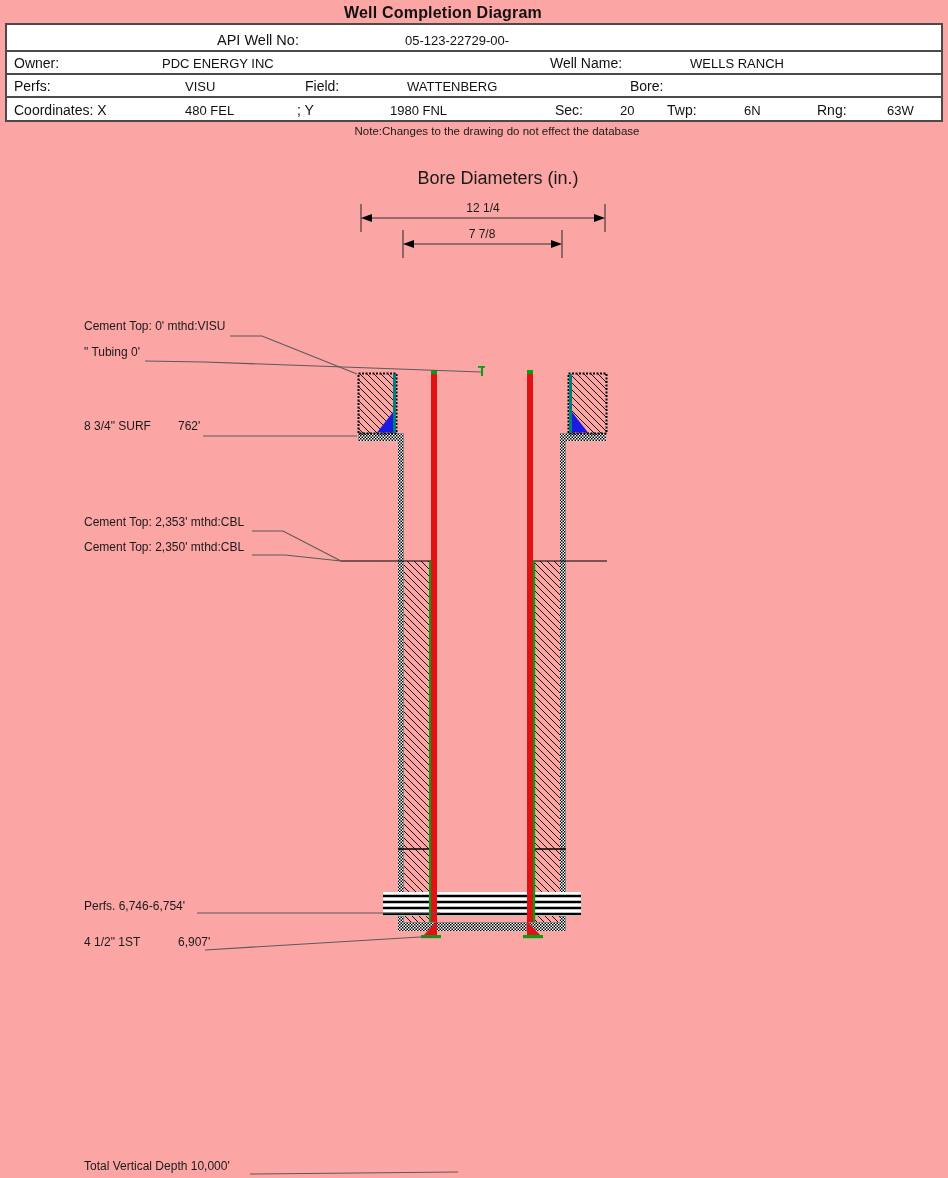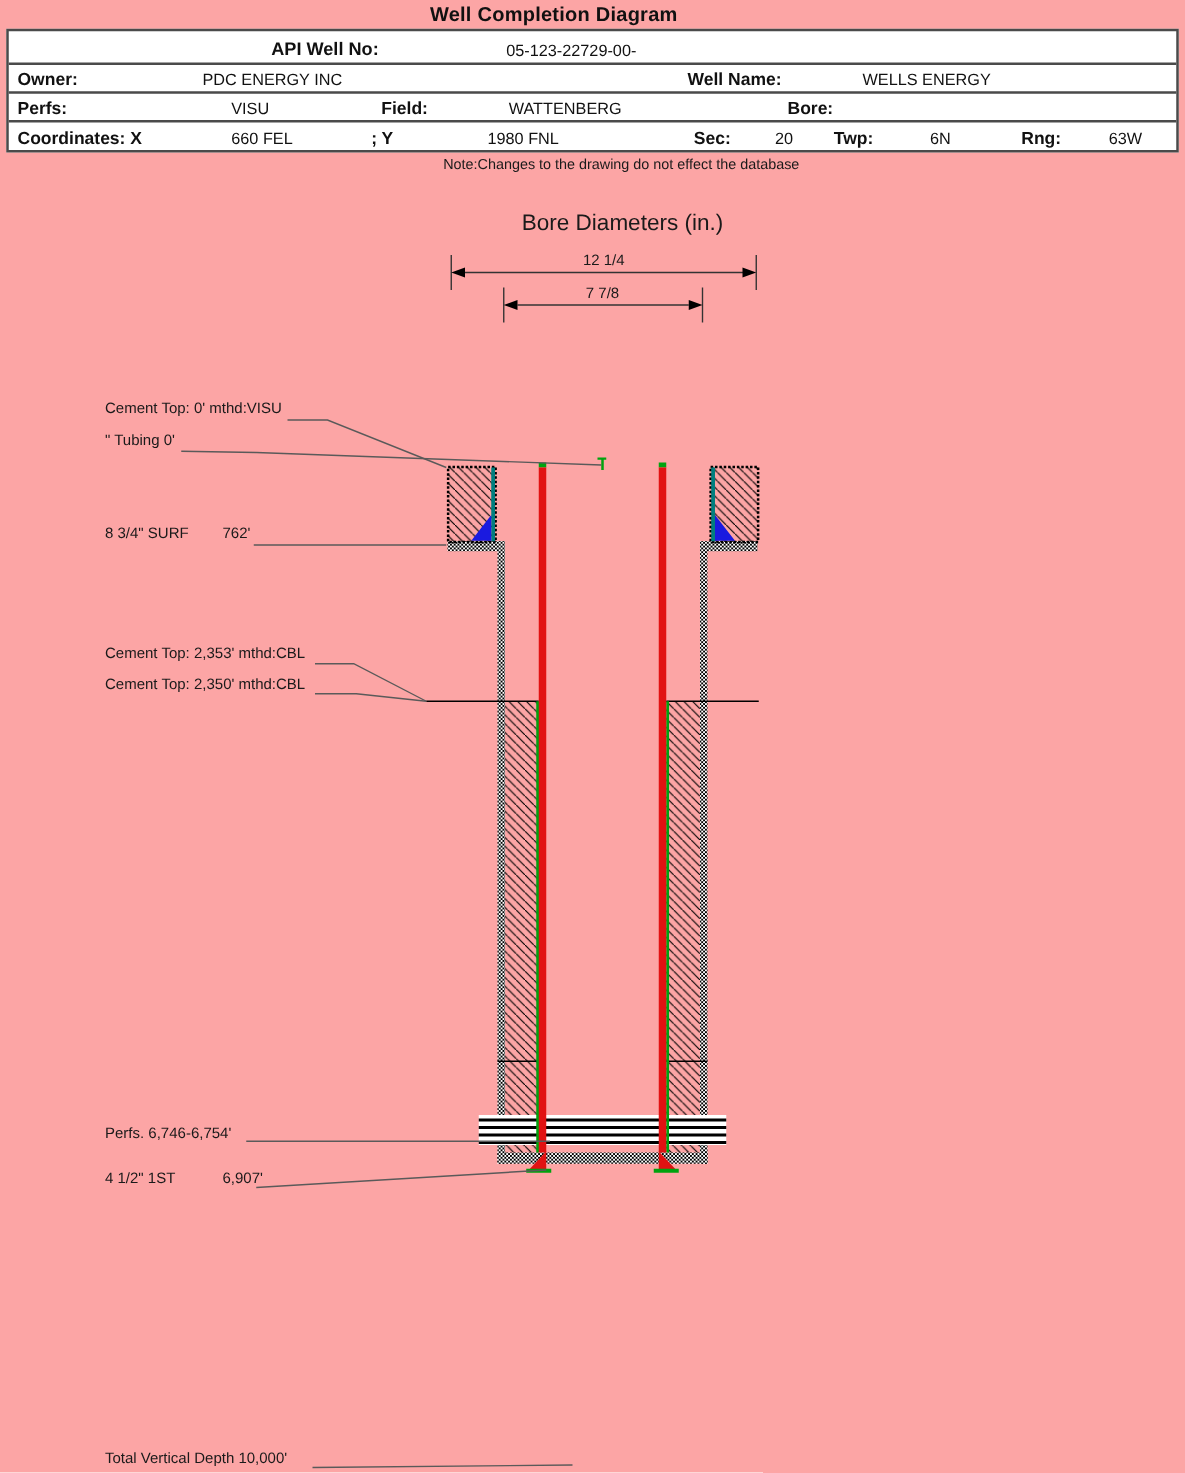--- a/index.html
+++ b/index.html
@@ -6,21 +6,21 @@
   .page{position:relative;width:948px;height:1178px;background:#fca5a5;
         font-family:"Liberation Sans", sans-serif;color:#111;overflow:hidden;}
   .title{position:absolute;top:4px;left:0;width:886px;text-align:center;
          font-size:16px;font-weight:bold;letter-spacing:.2px;}
   .info-table{position:absolute;left:5px;top:23px;width:938px;height:99px;
               border:2px solid #4a4a4a;box-sizing:border-box;background:#fff;}
   .row{position:relative;box-sizing:border-box;border-bottom:2px solid #4a4a4a;}
   .row:last-child{border-bottom:none;}
   .r1{height:27px;} .r2{height:23px;padding-left:26px;} .r3{height:23px;} .r4{height:22px;padding-left:48px;}
   .row span{position:absolute;bottom:2px;white-space:nowrap;font-size:13px;}
-  .row .lbl{font-weight:bold;font-size:14px;}
+  .row .lbl{font-weight:normal;font-size:14px;}
   .r1 .lbl{font-size:14.5px;}
   svg text{font-family:"Liberation Sans", sans-serif;}
   .ann{font-size:12px;fill:#1a1a1a;}
   .dimtxt{font-size:12px;fill:#1a1a1a;}
   .note{font-size:11.5px;fill:#1a1a1a;}
   .bore-h{font-size:18px;fill:#1a1a1a;}
 </style>
 </head>
 <body>
 
@@ -30,33 +30,33 @@
 
   <div class="info-table">
     <div class="row r1">
       <span class="lbl" style="left:210px">API Well No:</span>
       <span style="left:398px">05-123-22729-00-</span>
     </div>
     <div class="row r2">
       <span class="lbl" style="left:7px">Owner:</span>
       <span style="left:155px">PDC ENERGY INC</span>
       <span class="lbl" style="left:543px">Well Name:</span>
-      <span style="left:683px">WELLS ENERGY</span>
+      <span style="left:683px">WELLS RANCH</span>
     </div>
     <div class="row r3">
       <span class="lbl" style="left:7px">Perfs:</span>
       <span style="left:178px">VISU</span>
       <span class="lbl" style="left:298px">Field:</span>
       <span style="left:400px">WATTENBERG</span>
       <span class="lbl" style="left:623px">Bore:</span>
       <span style="left:700px"></span>
     </div>
     <div class="row r4">
       <span class="lbl" style="left:7px">Coordinates: X</span>
-      <span style="left:178px">660 FEL</span>
+      <span style="left:178px">480 FEL</span>
       <span class="lbl" style="left:290px">; Y</span>
       <span style="left:383px">1980 FNL</span>
       <span class="lbl" style="left:548px">Sec:</span>
       <span style="left:613px">20</span>
       <span class="lbl" style="left:660px">Twp:</span>
       <span style="left:737px">6N</span>
       <span class="lbl" style="left:810px">Rng:</span>
       <span style="left:880px">63W</span>
     </div>
   </div>

